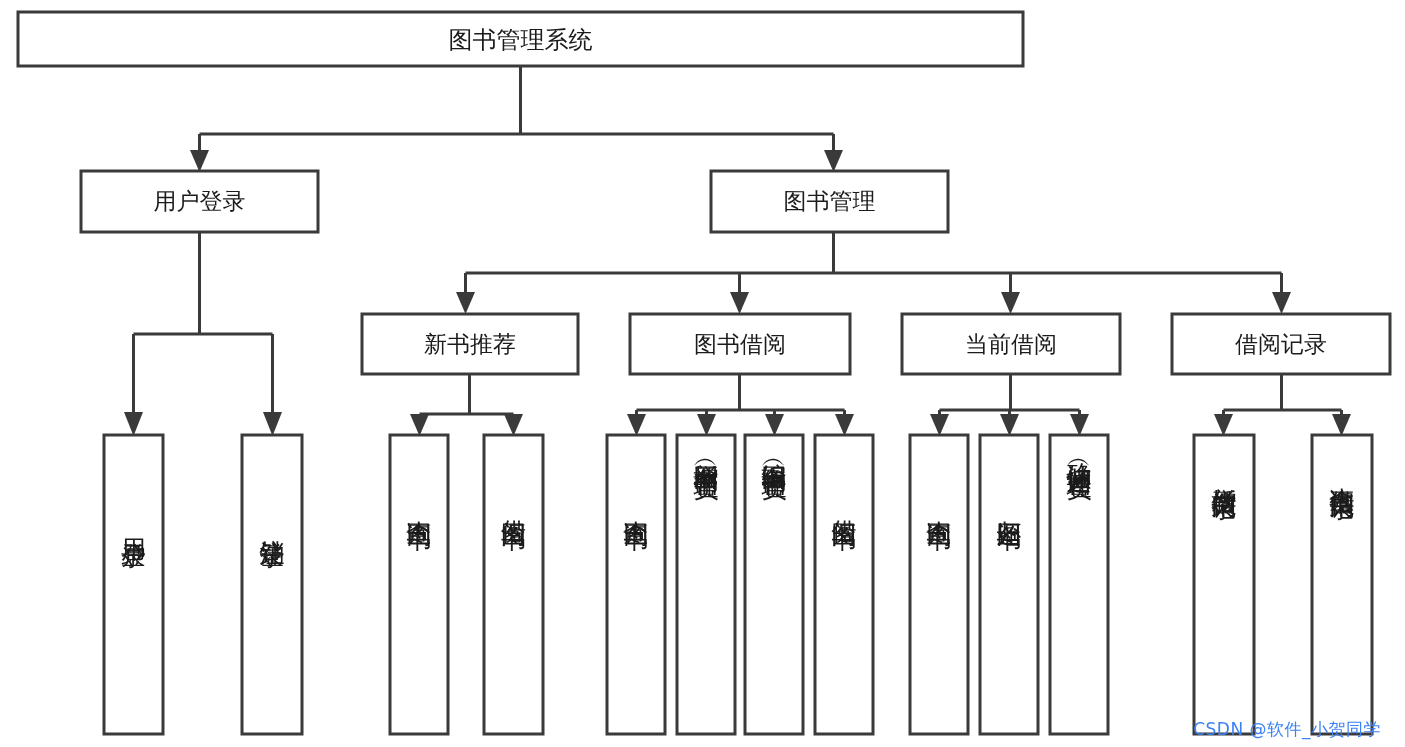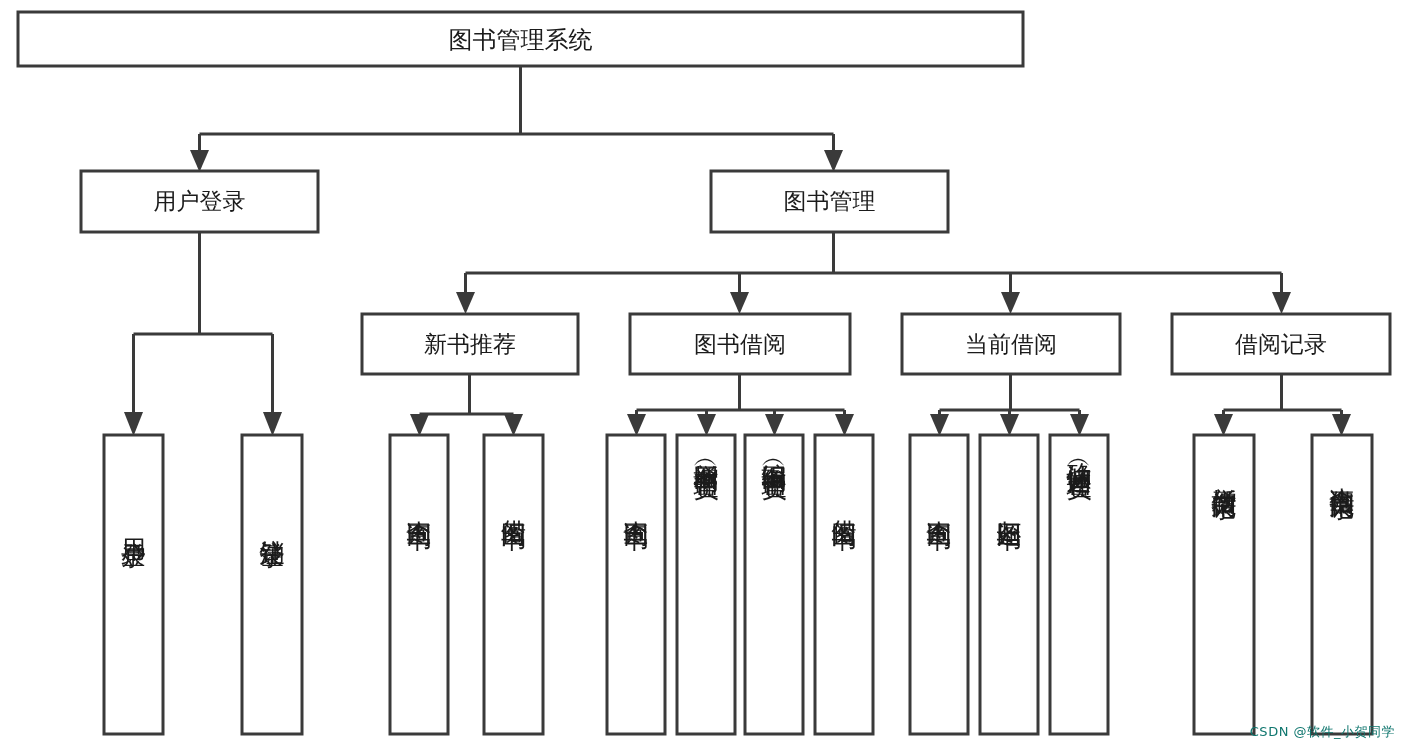--- a/index.html
+++ b/index.html
@@ -64,25 +64,25 @@
     text-orientation: upright;
     font-family: "DejaVu Sans", "Liberation Sans", sans-serif;
     font-size: 25px;
     line-height: 1.08;
     color: #1b1b1b;
     letter-spacing: 2px;
     white-space: nowrap;
   }
   .watermark {
     position: absolute;
-    right: 10px;
+    right: 24px;
     bottom: 6px;
     font-family: "DejaVu Sans", "Liberation Sans", sans-serif;
-    font-size: 13px;
-    color: #0f766e;
+    font-size: 17px;
+    color: #3b82f6;
     letter-spacing: 0.5px;
     white-space: nowrap;
   }
 </style>
 </head>
 <body>
 
 <div id="diagram-root">
 
   <svg id="tree-svg" viewBox="0 0 1405 747" xmlns="http://www.w3.org/2000/svg">

